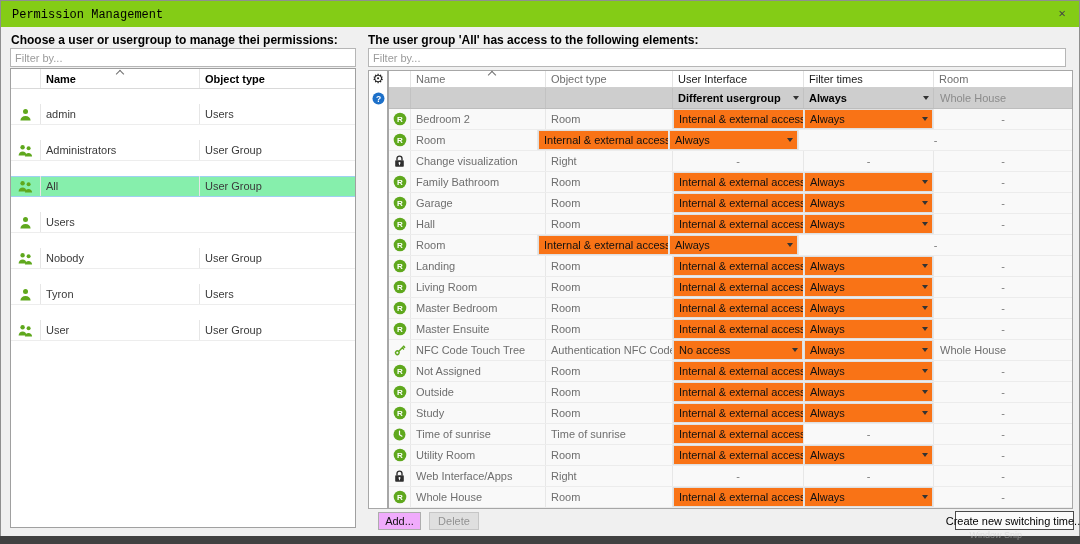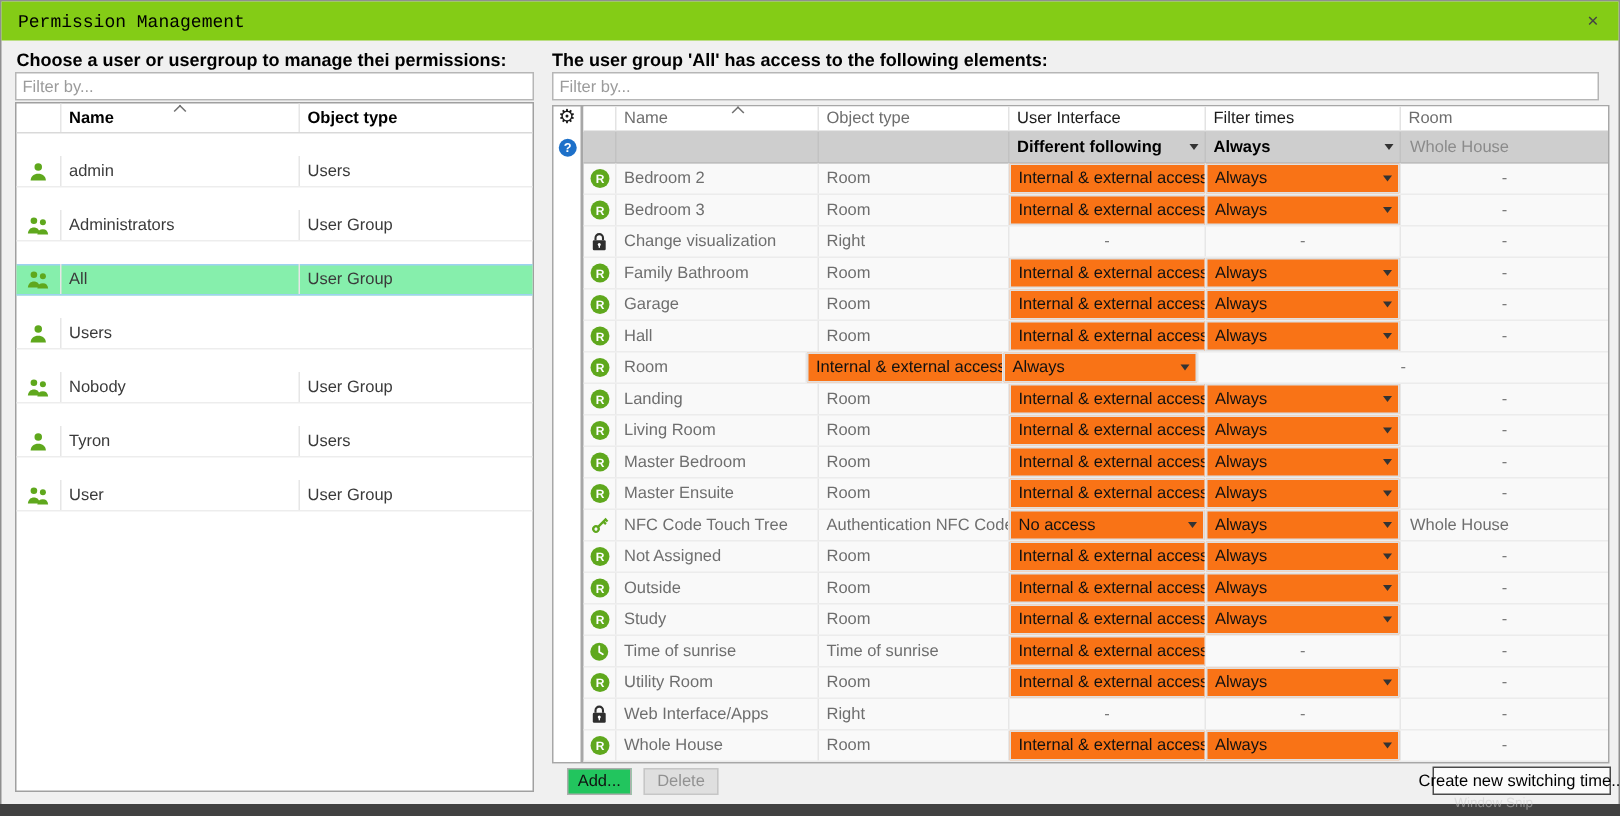--- a/index.html
+++ b/index.html
@@ -60,21 +60,21 @@
        border-top:4px solid #333;flex:none;margin-left:3px;}
   .dashcell{flex:1;display:flex;align-items:center;justify-content:center;color:#7a7a7a;}
   .summary{background:#cecece;border-bottom:1px solid #bdbdbd;}
   .summary .rc{border-right-color:#c2c2c2;}
   .summary .dd{background:transparent;border:none;font-weight:bold;color:#000;}
   .summary .rro{color:#8b8b8b;}
 
   
   .btn{position:absolute;font:11px "Liberation Sans",sans-serif;display:flex;align-items:center;
        justify-content:center;box-sizing:border-box;white-space:nowrap;}
-  .btn-add{left:378px;top:512px;width:43px;height:18px;background:#22c55e;border:1px solid #adadad;color:#111;}
+  .btn-add{left:378px;top:512px;width:43px;height:18px;background:#f0abfc;border:1px solid #adadad;color:#111;}
   .btn-delete{left:429px;top:512px;width:50px;height:18px;background:#dfdfdf;border:1px solid #c6c6c6;color:#929292;}
   .btn-create{left:955px;top:511px;width:119px;height:19px;background:#fbfbfb;border:1px solid #4a4a4a;color:#000;}
 
   .bottomstrip{position:absolute;left:0;right:0;bottom:0;height:8px;background:#414141;}
   .watermark{position:absolute;right:58px;bottom:4px;font-size:9px;color:#c9c9c9;opacity:.5;}
 </style>
 </head>
 <body>
 
 <div class="window">
@@ -200,21 +200,21 @@
       <div class="rh rro" style="border-right:none;padding-left:5px;">Room</div>
       <span class="rcaret"></span>
     </div>
 
     <div class="rrow summary">
       <div class="rc ric"></div>
       <div class="rc rn"></div>
       <div class="rc rt"></div>
       <div class="rc rui">
         <div class="dd">
-            <span>Different following</span>
+            <span>Different usergroup</span>
             <span class="arr"></span>
           </div>
       </div>
       <div class="rc rac">
         <div class="dd">
             <span>Always</span>
             <span class="arr"></span>
           </div>
       </div>
       <div class="rc rro" style="border-right:none;">Whole House</div>
@@ -243,21 +243,20 @@
           </div>
           <div class="rc rro dashc" style="border-right:none;">-</div>
         </div>
         <div class="rrow">
           <div class="rc ric">
             <svg width="14" height="14" viewBox="0 0 14 14">
               <circle cx="7" cy="7" r="6.3" fill="#5fa81d"></circle>
               <text x="7" y="10" font-size="8" font-weight="bold" text-anchor="middle" fill="#fff" font-family="Liberation Sans, sans-serif">R</text>
             </svg>
           </div>
-          <div class="rc rn">Bedroom 3</div>
           <div class="rc rt">Room</div>
           <div class="rc rui">
             <div class="dd">
               <span>Internal &amp; external access</span>
             </div>
           </div>
           <div class="rc rac">
             <div class="dd">
               <span>Always</span>
               <span class="arr"></span>

